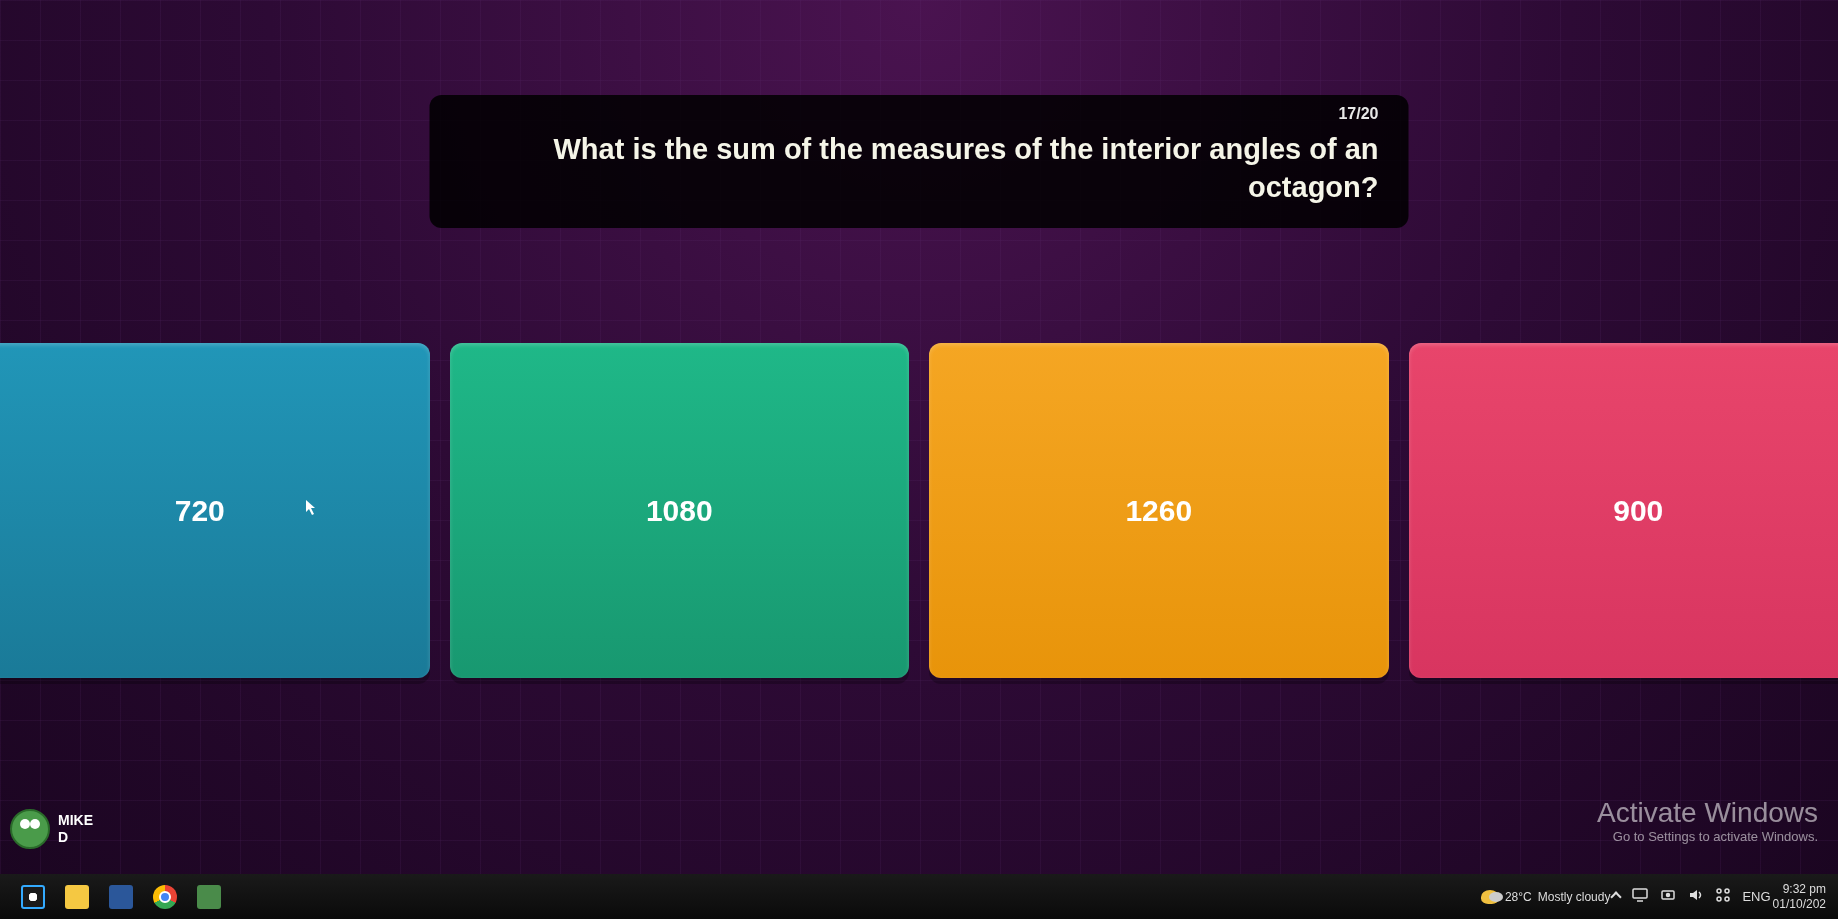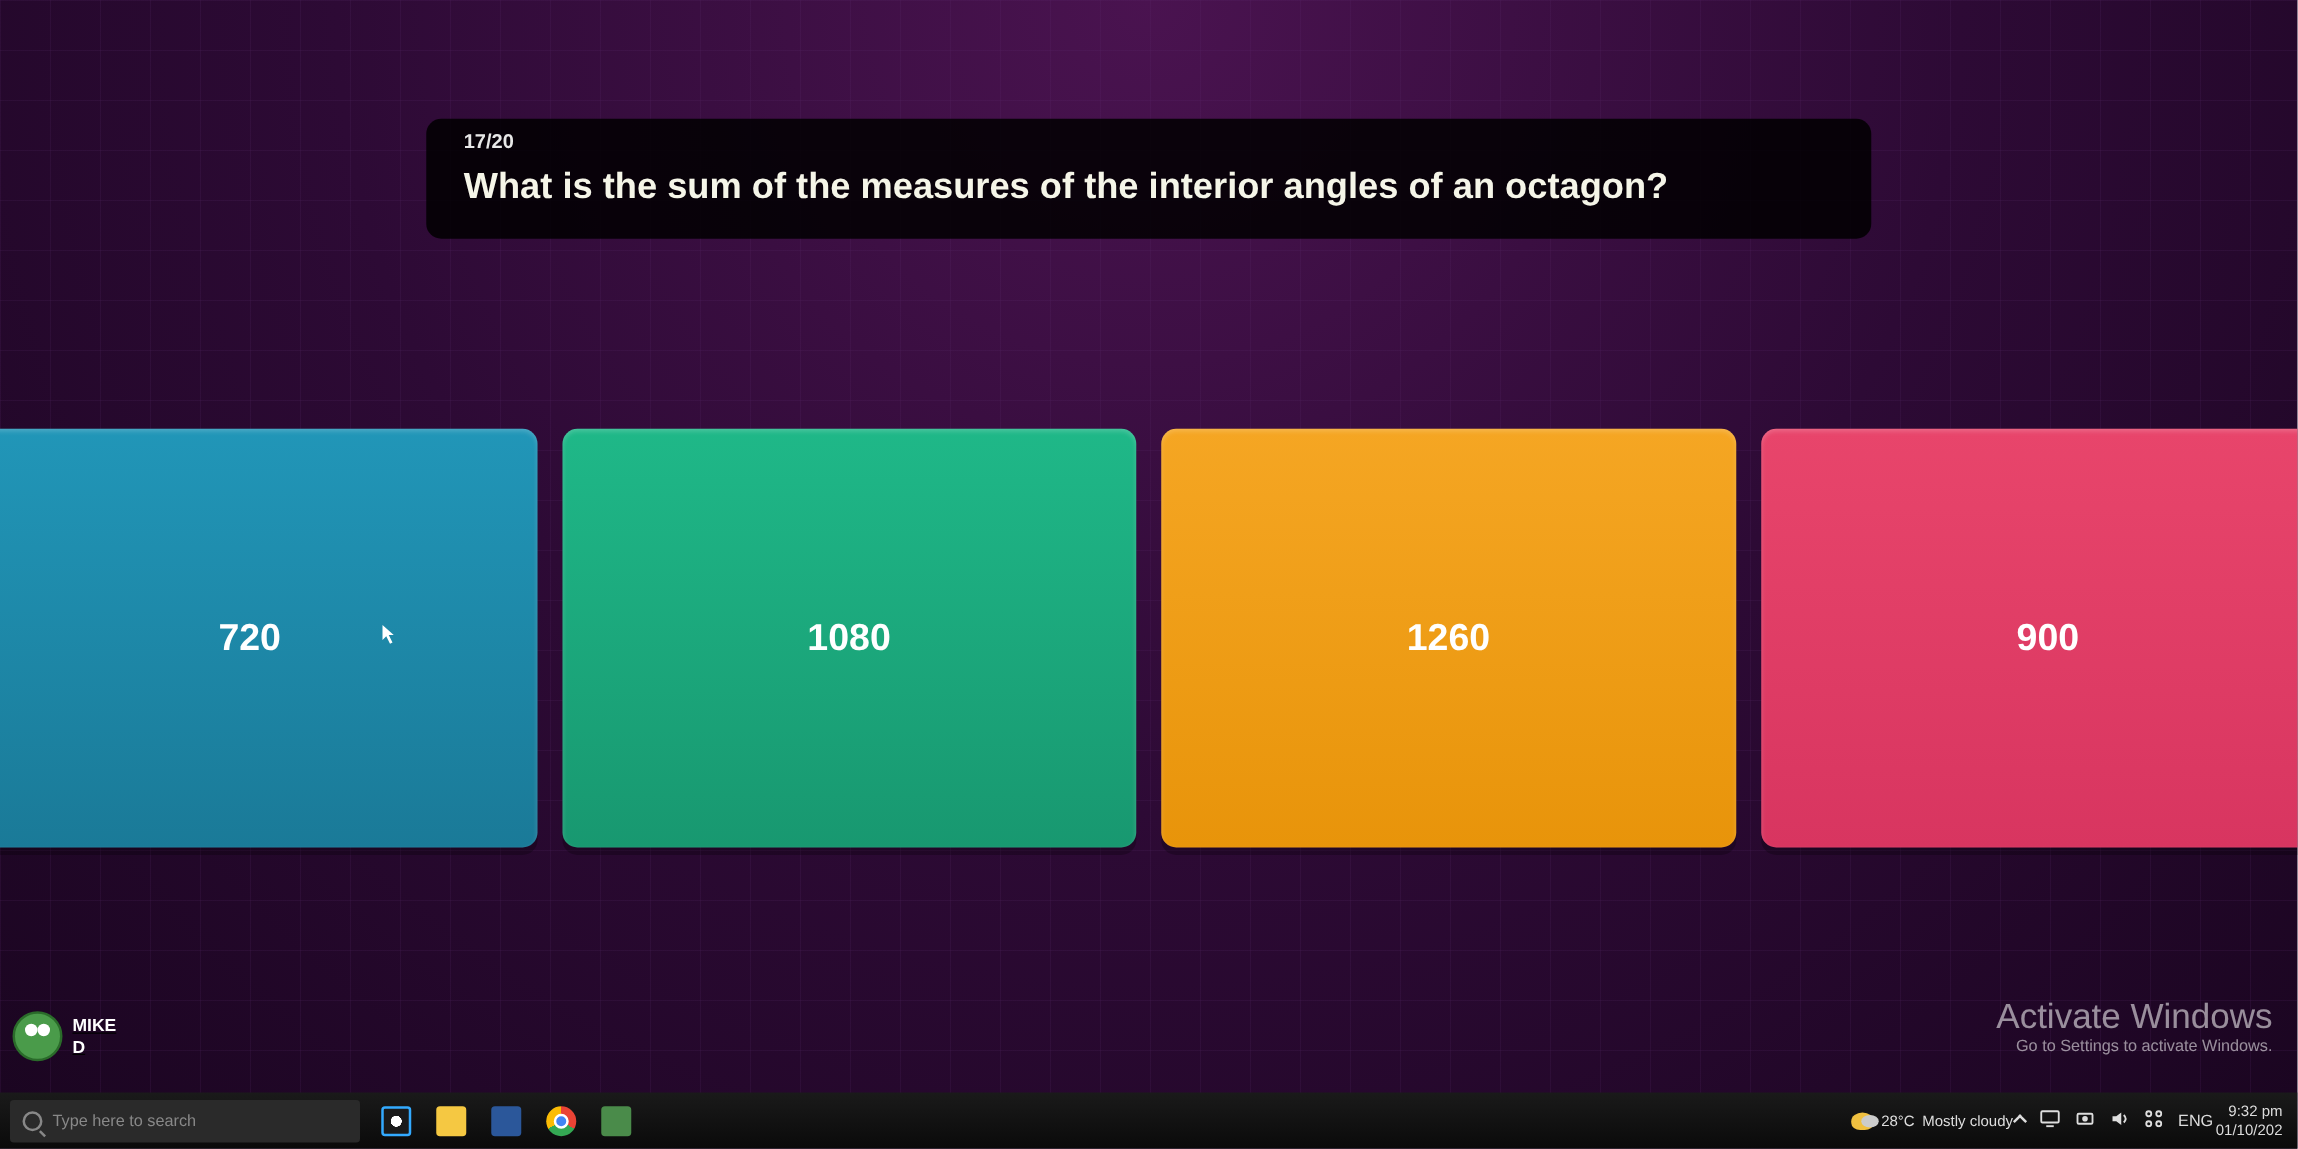--- a/index.html
+++ b/index.html
@@ -28,25 +28,25 @@
         linear-gradient(90deg, rgba(100, 50, 120, 0.15) 1px, transparent 1px);
       background-size: 40px 40px;
       pointer-events: none;
     }
     
     .question-container {
       position: absolute;
       top: 95px;
       left: 50%;
       transform: translateX(-50%);
-      width: 1156px;
+      width: 979px;
       background: rgba(0, 0, 0, 0.85);
       border-radius: 12px;
       padding: 10px 30px 22px 30px;
-      text-align: left;
+      text-align: right;
     }
     
     .question-counter {
       color: #e8e8e8;
       font-size: 16px;
       font-weight: 600;
       margin-bottom: 8px;
     }
     
     .question-text {
@@ -95,21 +95,20 @@
       pointer-events: none;
     }
     
     .player-info {
       position: absolute;
       bottom: 70px;
       left: 10px;
       display: flex;
       align-items: center;
       gap: 8px;
-      text-decoration: underline;
     }
     
     .avatar {
       width: 40px;
       height: 40px;
       background: #4a9b4a;
       border-radius: 50%;
       position: relative;
       border: 2px solid #2a6b2a;
     }
@@ -331,24 +330,20 @@
     <div>D</div>
   </div>
 </div>
 
 <div class="activate-windows">
   <div class="activate-title">Activate Windows</div>
   <div class="activate-subtitle">Go to Settings to activate Windows.</div>
 </div>
 
 <div class="taskbar">
-  <div class="search-box">
-    <span class="search-icon"></span>
-    <span class="search-text">Type here to search</span>
-  </div>
   <div class="taskbar-icons">
     <div class="taskbar-icon">
         <div class="icon-inner" style="background:radial-gradient(circle,#fff 30%,transparent 32%),#1a1a1a;border:2px solid #3af"></div>
       </div>
     <div class="taskbar-icon">
         <div class="icon-inner" style="background:#f5c842"></div>
       </div>
     <div class="taskbar-icon">
         <div class="icon-inner" style="background:#2b579a"></div>
       </div>

